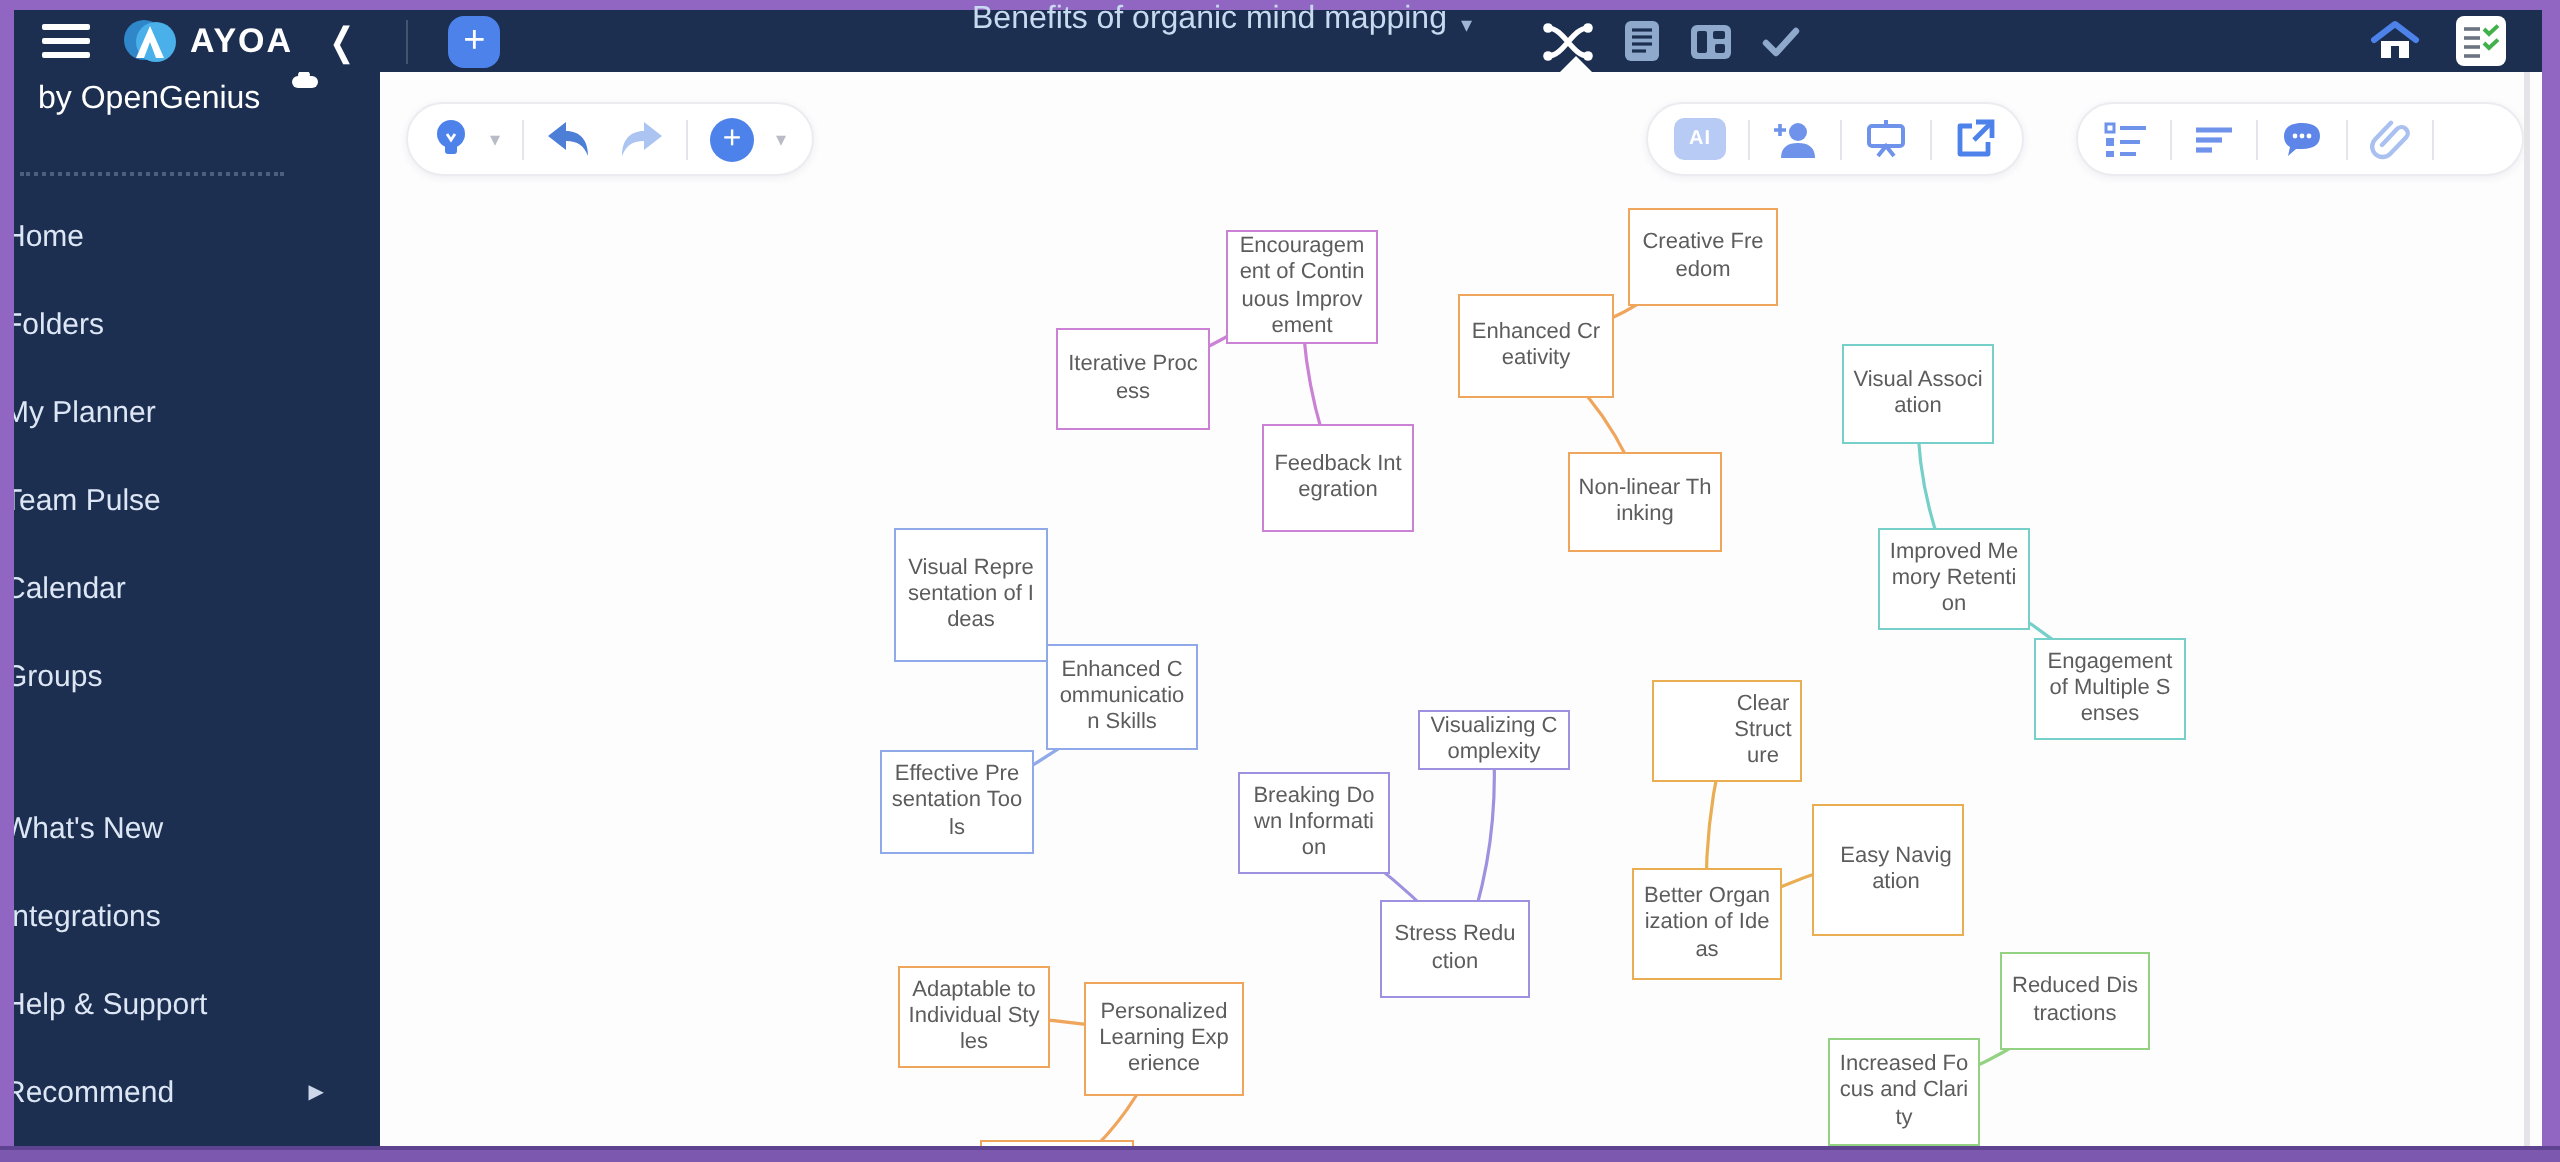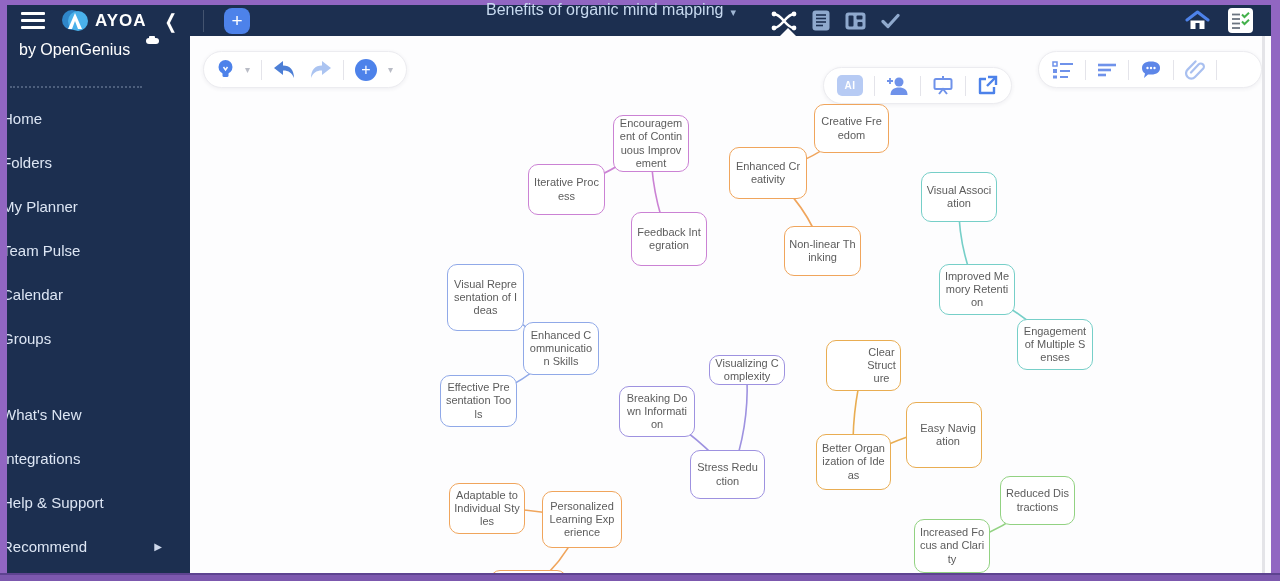--- a/index.html
+++ b/index.html
@@ -36,21 +36,21 @@
   .nav { list-style:none; position:absolute; left:0; width:100%; }
   .nav.primary { top:60px; }
   .nav.secondary { top:356px; }
   .nav li { height:44px; display:flex; align-items:center; color:#dde6f4; font-size:15px; padding-left:0;
             margin-left:-5px; cursor:pointer; white-space:nowrap; }
   .nav li .sub-arrow { margin-left:auto; margin-right:28px; color:#cdd7ea; font-size:10px; }
 
   
   .canvas { position:absolute; left:190px; top:36px; width:1081px; height:537px; background:#fdfdfe; overflow:hidden; }
   #edges { position:absolute; left:0; top:0; }
-  .node { position:absolute; background:#fff; border-radius:10px; display:flex; align-items:center; justify-content:center;
+  .node { position:absolute; background:#fff; border-radius:0; display:flex; align-items:center; justify-content:center;
           text-align:center; font-size:11px; line-height:1.2; color:#5c5c5c; padding:2px 4px; overflow:hidden;
           word-break:break-all; cursor:pointer; }
   .vscroll { position:absolute; right:6px; top:0; width:3px; height:100%; background:#e4e4e8; }
 
   
   .pill { position:absolute; top:15px; height:37px; background:#fff; border:1px solid #ececf0; border-radius:19px;
           box-shadow:0 1px 4px rgba(40,40,70,.07); display:flex; align-items:center; padding:0 13px; gap:11px; }
   .pill .vdiv { width:1px; height:20px; background:#e4e4ea; }
   .icon-btn { display:flex; align-items:center; justify-content:center; cursor:pointer; }
   .mini-caret { color:#b9bcc6; font-size:10px; cursor:pointer; }
@@ -225,21 +225,21 @@
     <span class="icon-btn">
       <svg width="24" height="19" viewBox="0 0 24 19">
         <path d="M14 1 L23 8 L14 15 L14 10.5 C8 10.5 5 13 3 18 C3 10 7 5.5 14 5.5 Z" fill="#abc4f1"></path>
       </svg>
     </span>
     <span class="vdiv"></span>
     <span class="plus-circle">+</span>
     <span class="mini-caret">▾</span>
   </div>
 
-  <div class="pill" style="left:633px;margin-top:16px;">
+  <div class="pill" style="left:633px;">
     <span class="ai-badge">AI</span>
     <span class="vdiv"></span>
     <span class="icon-btn">
       <svg width="23" height="20" viewBox="0 0 23 20">
         <circle cx="13" cy="6" r="4.5" fill="#6f92ea"></circle>
         <path d="M4.5 19 C4.5 13.5 8 11.5 13 11.5 C18 11.5 21.5 13.5 21.5 19 Z" fill="#6f92ea"></path>
         <path d="M4 2 L4 8 M1 5 L7 5" stroke="#6f92ea" stroke-width="1.8"></path>
       </svg>
     </span>
     <span class="vdiv"></span>

